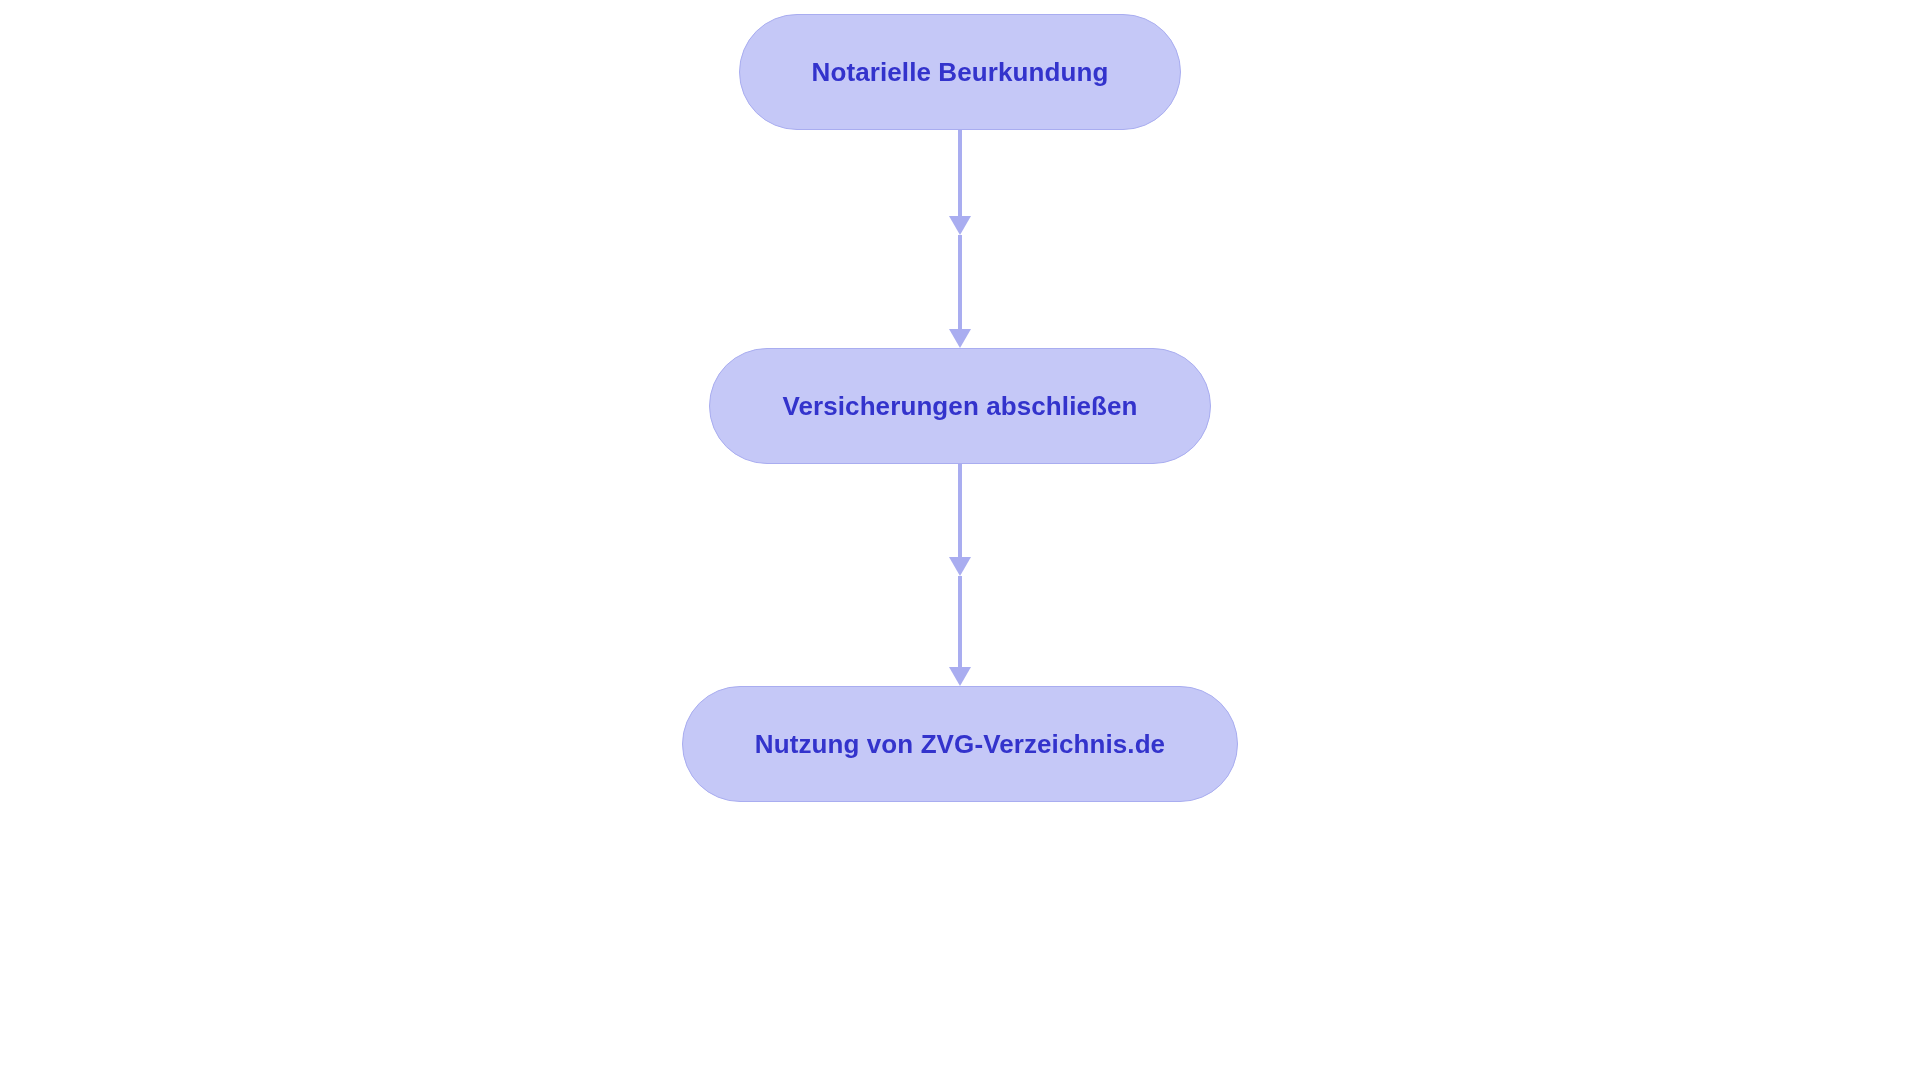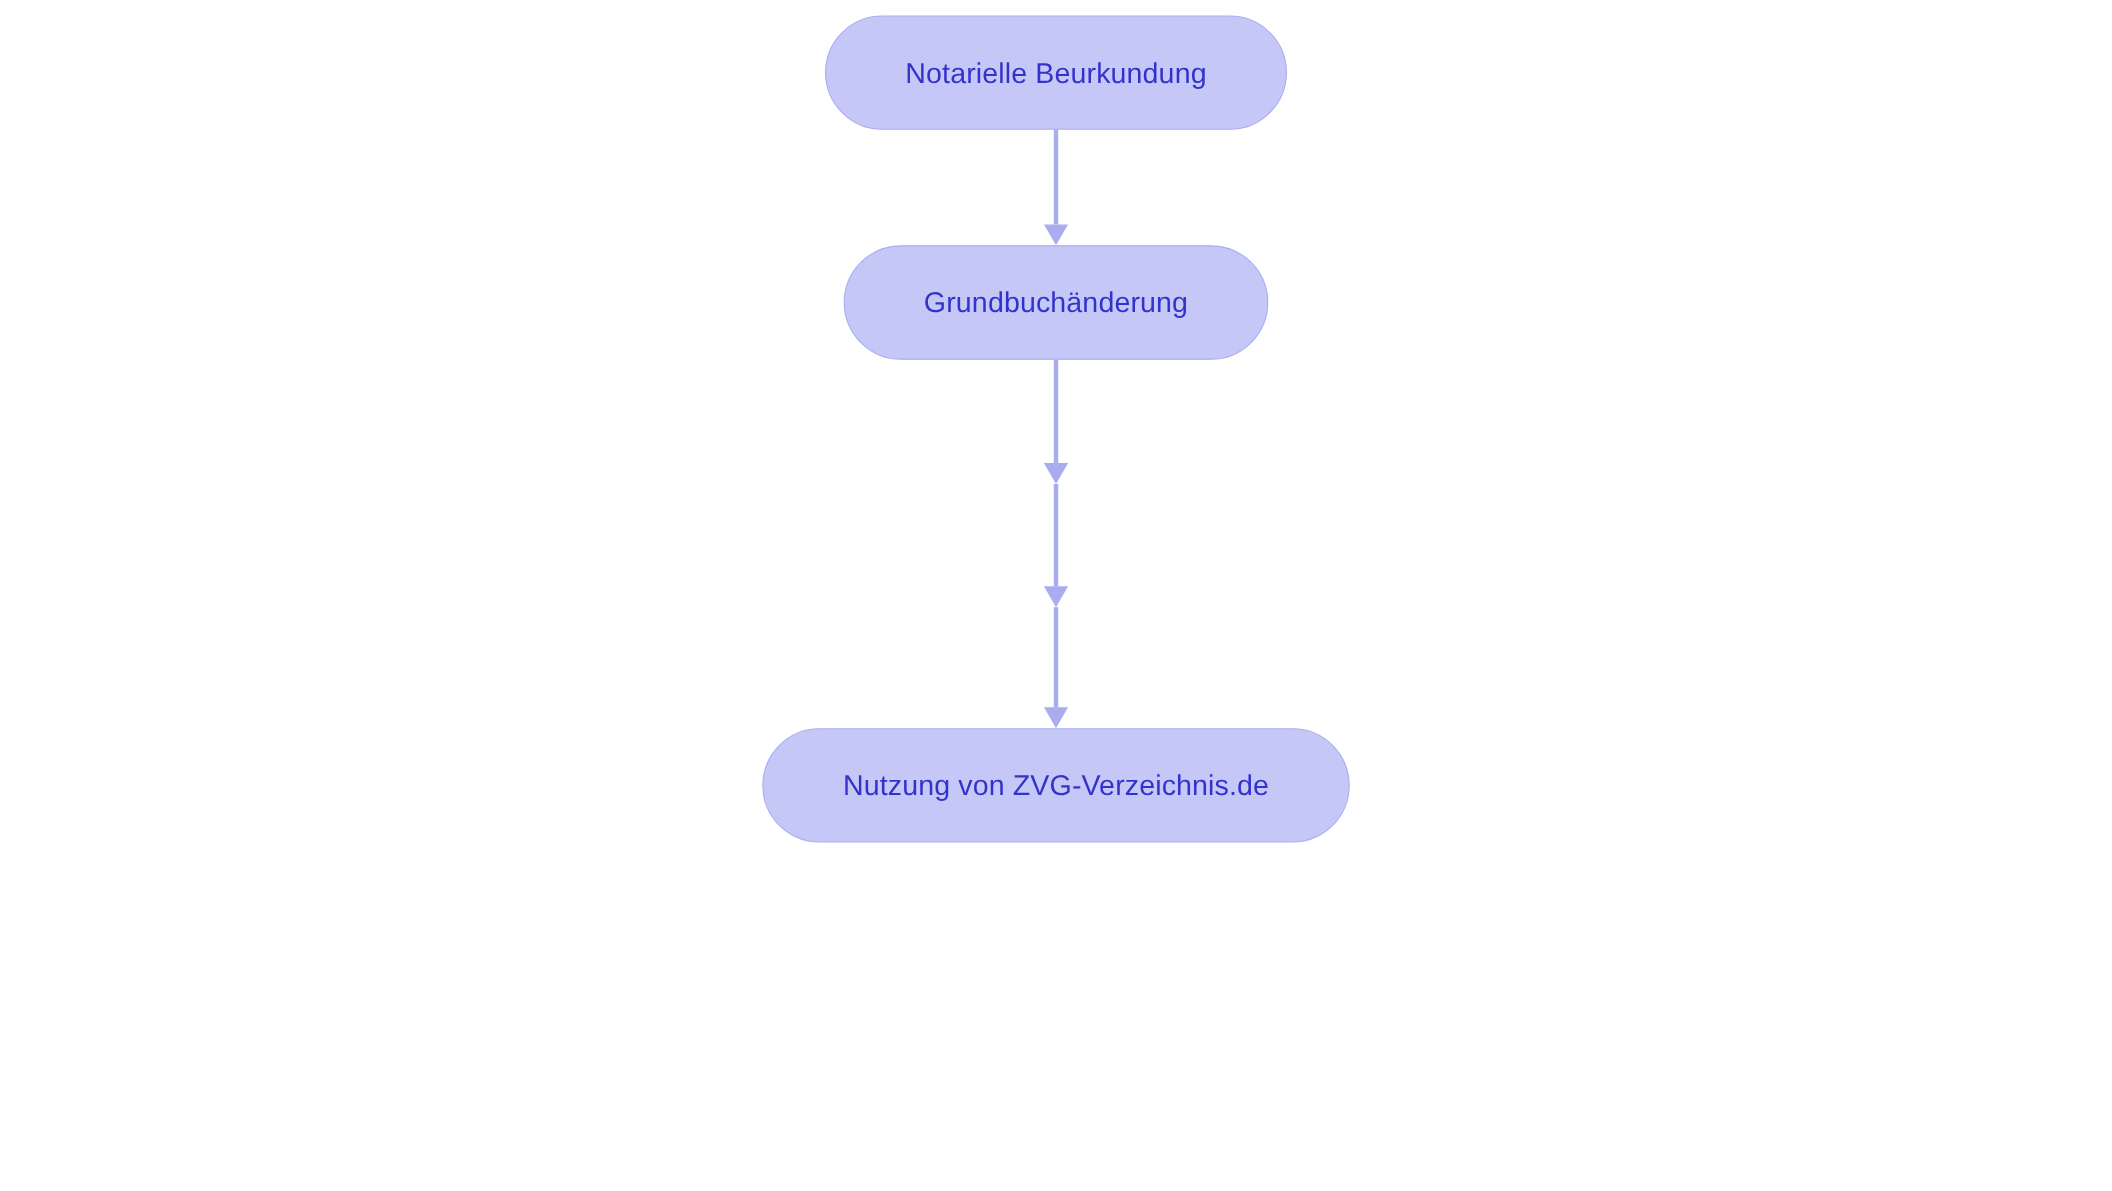--- a/index.html
+++ b/index.html
@@ -30,27 +30,27 @@
     align-items: center;
     justify-content: flex-start;
   }
   .node {
     box-sizing: border-box;
     background: #c5c8f7;
     border: 1.6px solid #a9adf0;
     border-radius: 999px;
     color: #3333cc;
     font-size: 26px;
-    font-weight: 400;
+    font-weight: 700;
     letter-spacing: 0.1px;
     display: flex;
     align-items: center;
     justify-content: center;
     white-space: nowrap;
-    height: 104px;
+    height: 116px;
     padding: 0 72px;
   }
   .node-label {
     display: block;
     line-height: 1;
   }
   .connector {
     position: relative;
     width: 24px;
     height: 86px;
@@ -86,29 +86,29 @@
 
     <div class="node node-1">
       <span class="node-label">Notarielle Beurkundung</span>
     </div>
 
     <div class="connector conn-1">
       <div class="connector-line"></div>
       <div class="connector-head"></div>
     </div>
 
-    <div class="node node-2">
-      <span class="node-label">Grundbuchänderung</span>
-    </div>
 
     <div class="connector conn-2">
       <div class="connector-line"></div>
       <div class="connector-head"></div>
     </div>
 
+    <div class="node node-3">
+      <span class="node-label">Versicherungen abschließen</span>
+    </div>
 
     <div class="connector conn-3">
       <div class="connector-line"></div>
       <div class="connector-head"></div>
     </div>
 
 
     <div class="connector conn-4">
       <div class="connector-line"></div>
       <div class="connector-head"></div>

